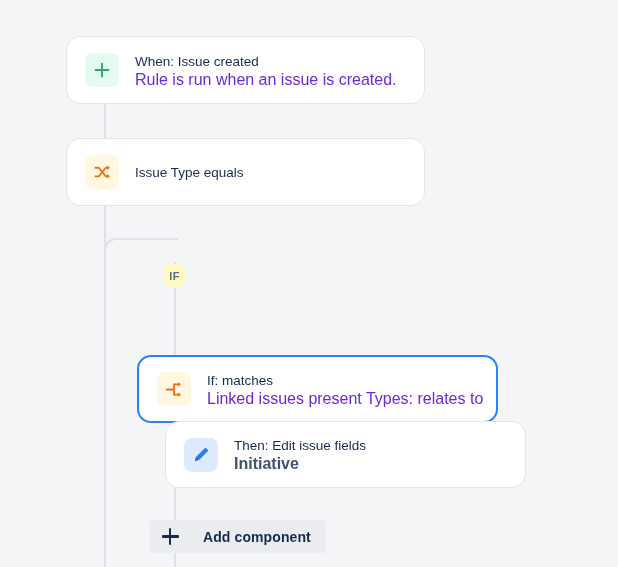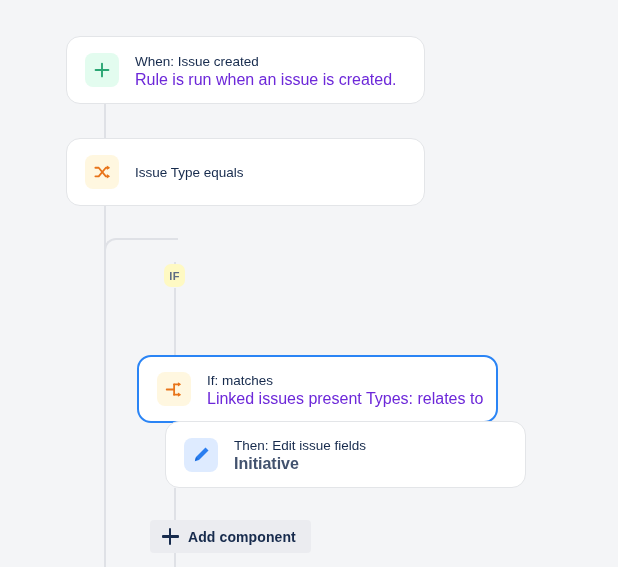--- a/index.html
+++ b/index.html
@@ -138,21 +138,21 @@
     position: absolute;
     left: 150px;
     top: 520px;
     height: 33px;
     padding: 0 15px 0 12px;
     background: #ebecf0;
     border: none;
     border-radius: 4px;
     display: flex;
     align-items: center;
-    gap: 9px;
+    gap: 24px;
     cursor: pointer;
     font-family: "Liberation Sans", sans-serif;
   }
   #add-component .plus-glyph {
     display: block;
     width: 17px;
     height: 17px;
     position: relative;
   }
   #add-component .plus-glyph::before,

